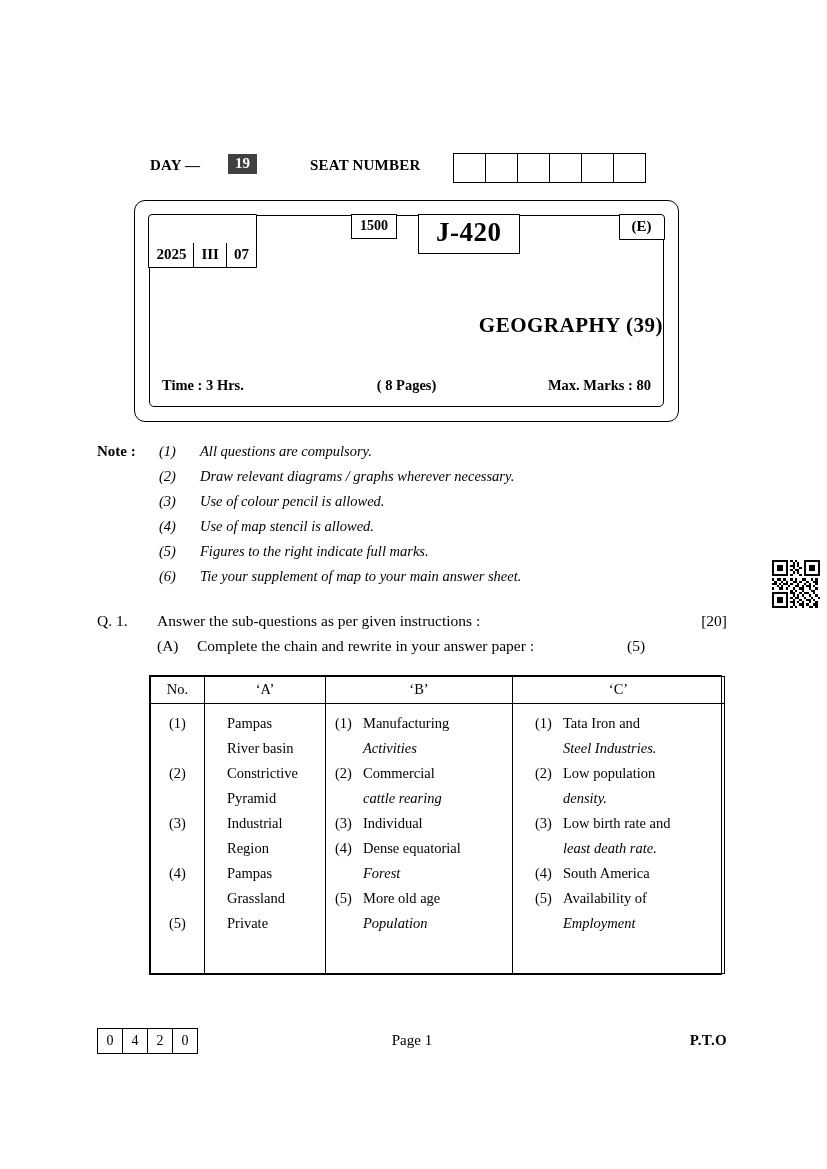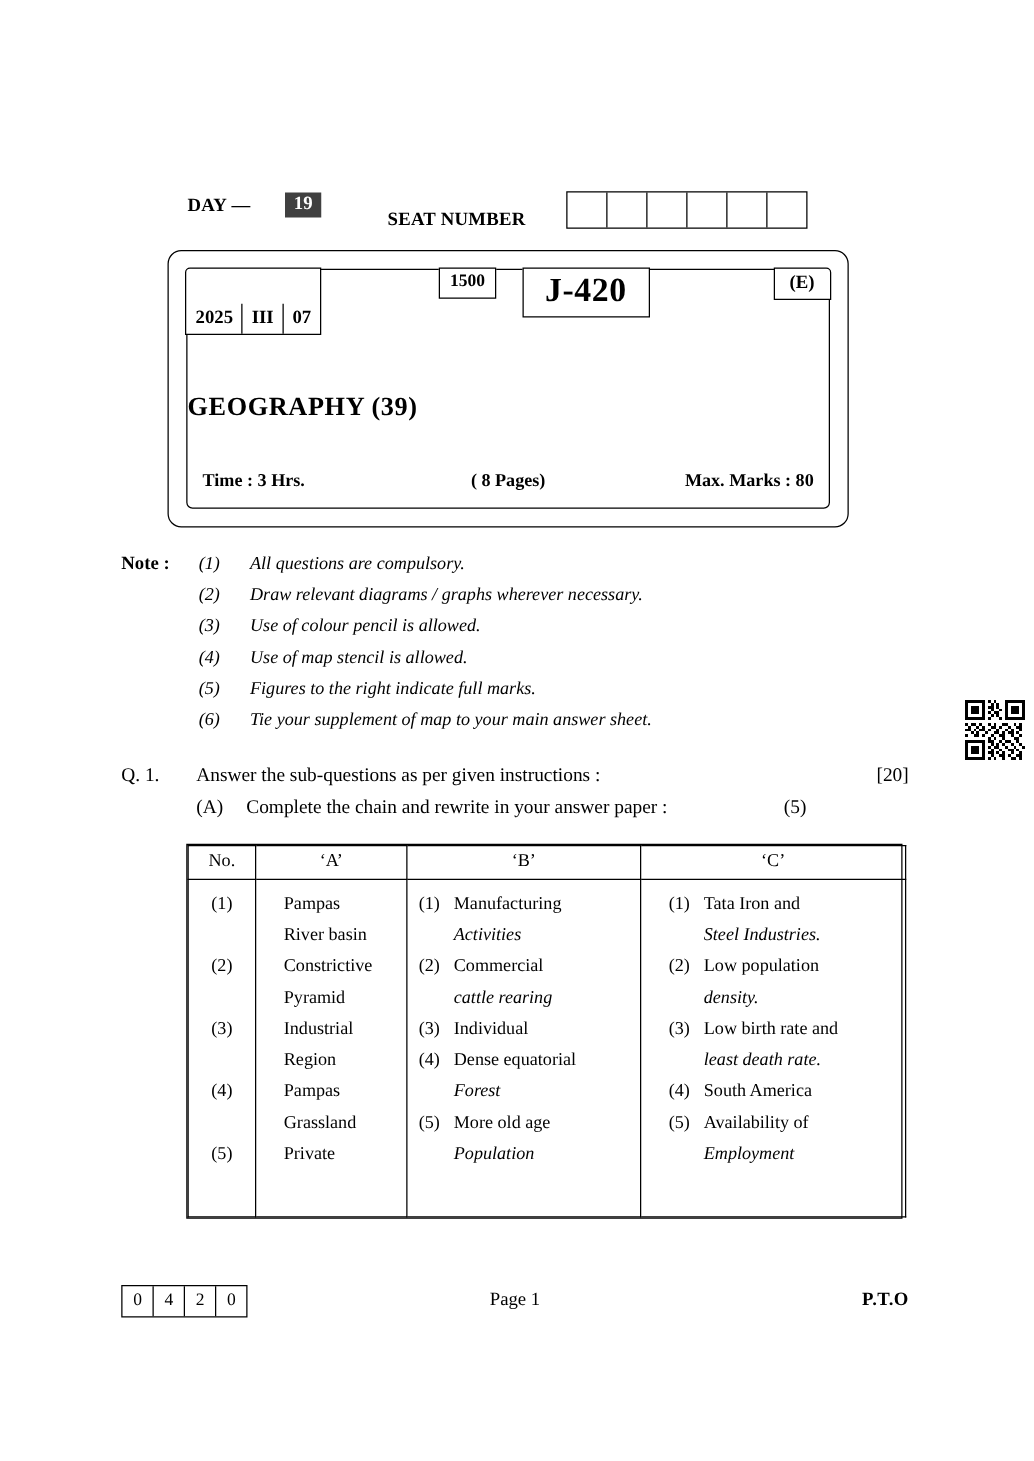--- a/index.html
+++ b/index.html
@@ -43,21 +43,20 @@
     padding: 2px 7px 3px 7px;
     line-height: 1;
   }
   .seat-label {
     position: absolute;
     left: 160px;
     top: 4px;
     font-size: 15px;
     font-weight: bold;
     letter-spacing: 0.2px;
-    margin-top: 11px;
   }
   .seat-boxes {
     position: absolute;
     left: 303px;
     top: 0px;
     display: flex;
     border: 1.6px solid #000;
   }
   .seat-boxes .cell {
     width: 31px;
@@ -143,21 +142,21 @@
     padding: 2px 12px 3px 12px;
     line-height: 1.25;
     border-radius: 0 4px 0 0;
   }
 
   .subject-title {
     position: absolute;
     left: 0;
     right: 0;
     top: 97px;
-    text-align: left;
+    text-align: right;
     font-size: 21px;
     font-weight: bold;
     letter-spacing: 0.5px;
   }
 
   .exam-footer {
     position: absolute;
     left: 12px;
     right: 12px;
     bottom: 9px;

